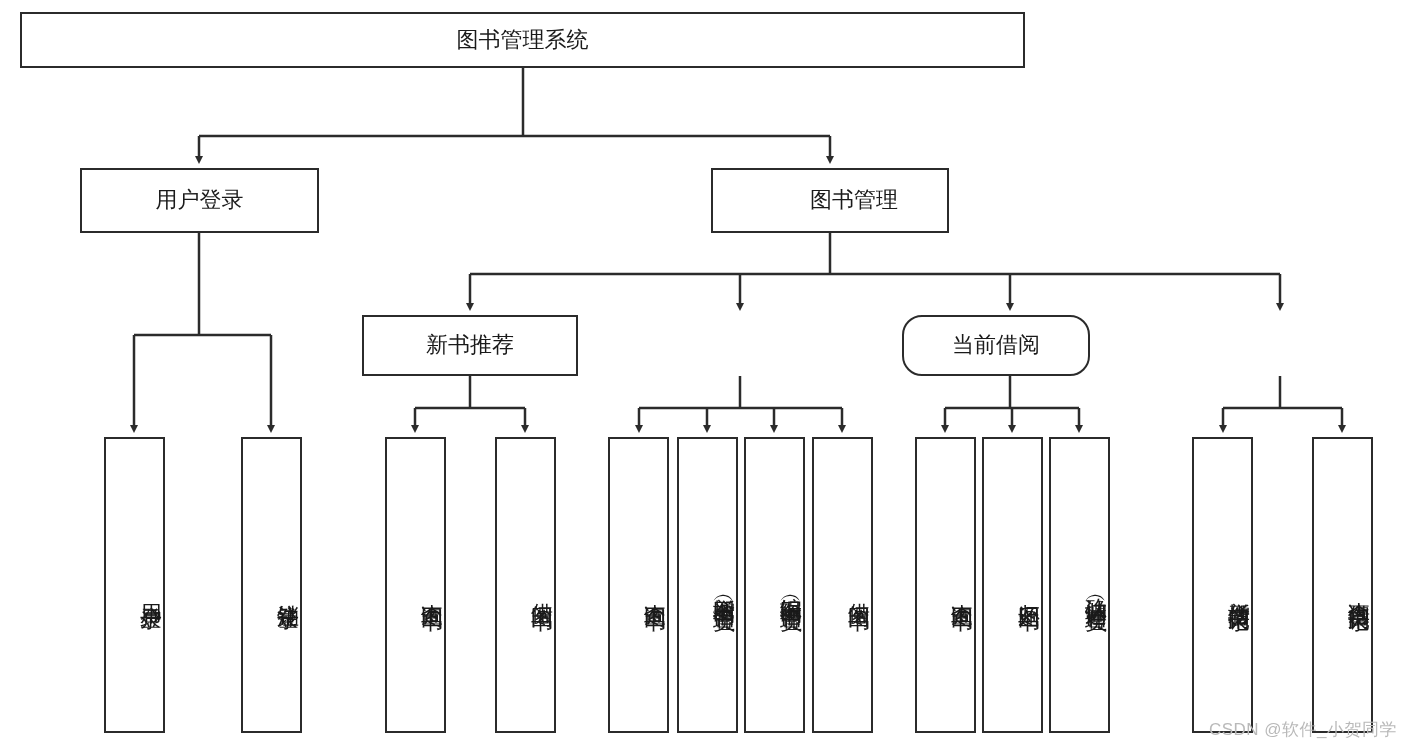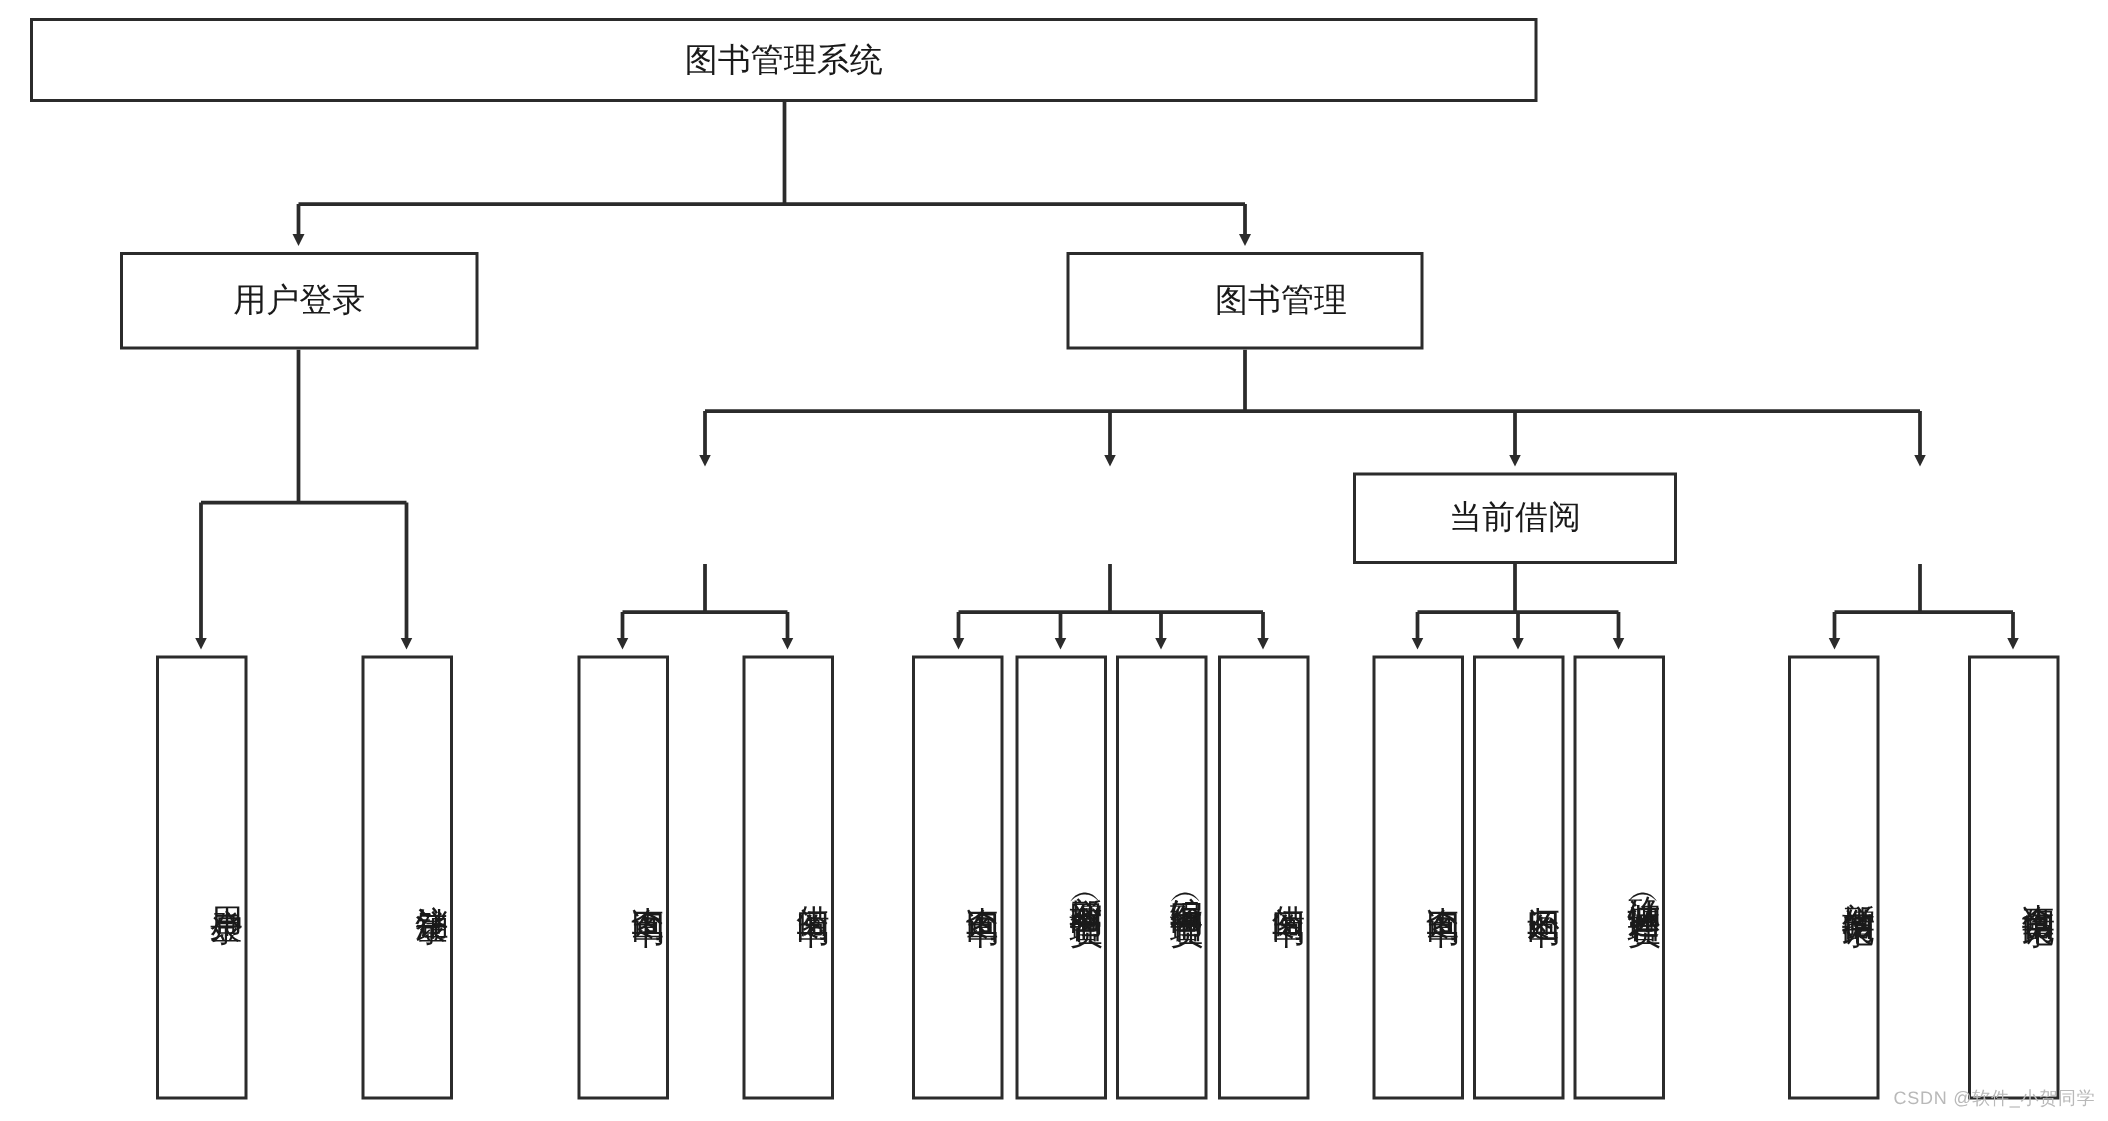--- a/index.html
+++ b/index.html
@@ -50,21 +50,21 @@
     left: 0;
     top: 0;
     width: 1405px;
     height: 747px;
     pointer-events: none;
   }
   #watermark {
     position: absolute;
     right: 8px;
     bottom: 6px;
-    font-size: 12px;
+    font-size: 17px;
     color: #b9b9b9;
     white-space: nowrap;
     letter-spacing: 0.5px;
     margin-left: 25px;
   }
 </style>
 </head>
 <body>
 
 <div id="canvas">
@@ -118,23 +118,24 @@
       <path d="M1342,408 L1342,427" marker-end="url(#arrow)"></path>
     </g>
   </svg>
 
   <div class="node horizontal" style="left:20px; top:12px; width:1005px; height:56px;">图书管理系统</div>
 
   <div class="node horizontal" style="left:80px; top:168px; width:239px; height:65px;">用户登录</div>
 
   <div class="node horizontal" style="left:711px; top:168px; width:238px; height:65px;padding-left:48px;">图书管理</div>
 
+  <div class="node horizontal" style="left:362px; top:315px; width:216px; height:61px;">新书推荐</div>
 
 
-  <div class="node horizontal" style="left:902px; top:315px; width:216px; height:61px;">当前借阅</div>
+  <div class="node horizontal" style="left:902px; top:315px; width:188px; height:61px;border-radius:20px;">当前借阅</div>
 
 
   <div class="node vertical" style="left:104px; top:437px; width:61px; height:296px;">用户登录</div>
 
   <div class="node vertical" style="left:241px; top:437px; width:61px; height:296px;">注销登录</div>
 
   <div class="node vertical" style="left:385px; top:437px; width:61px; height:296px;">查询图书</div>
 
   <div class="node vertical" style="left:495px; top:437px; width:61px; height:296px;">借阅图书</div>
 

